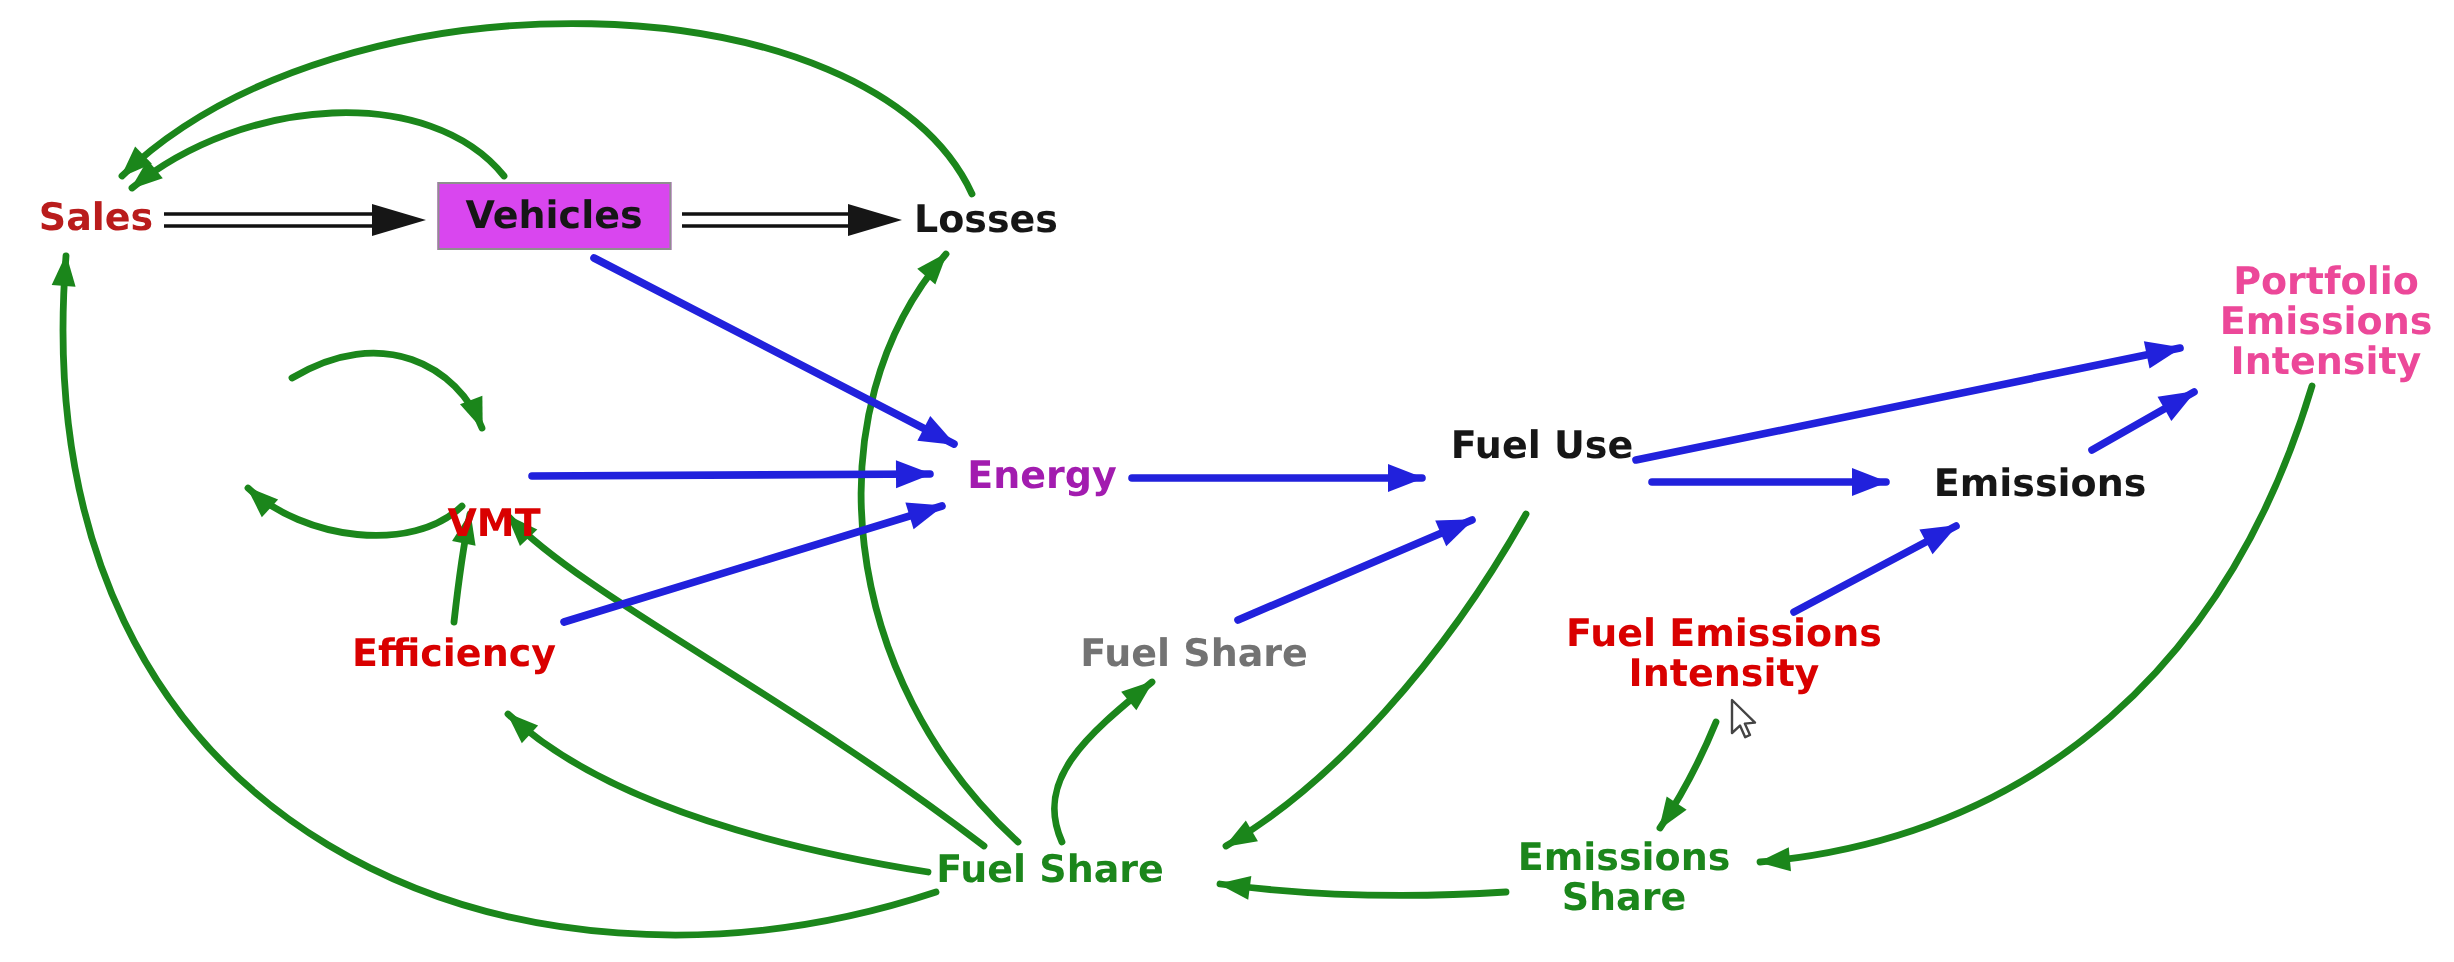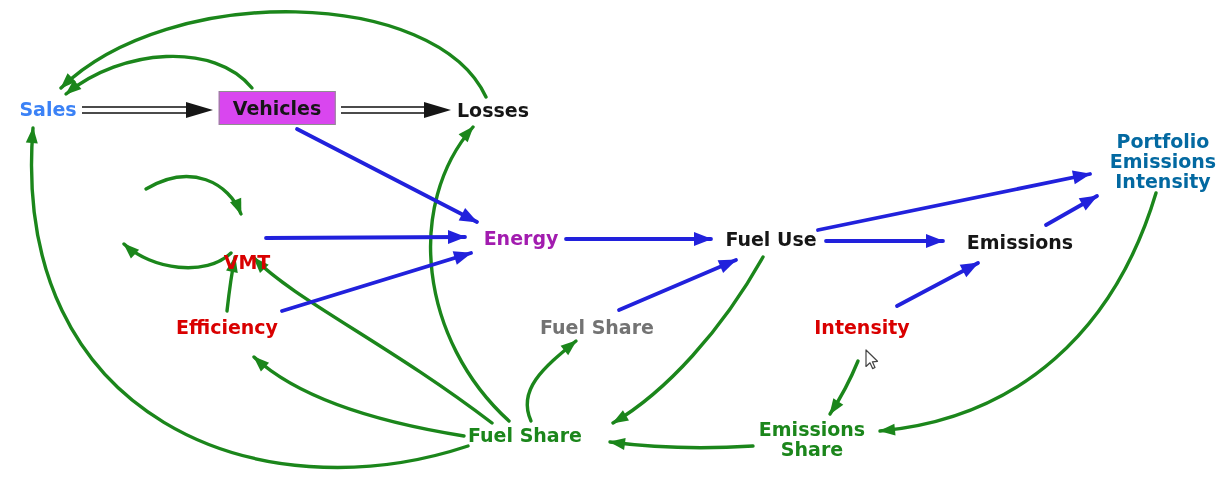--- a/index.html
+++ b/index.html
@@ -70,21 +70,21 @@
       <path class="edge blue" marker-end="url(#arrow-blue)" d="M619,310 L736,260"></path>
       <path class="edge blue" marker-end="url(#arrow-blue)" d="M826,241 L943,241"></path>
       <path class="edge blue" marker-end="url(#arrow-blue)" d="M818,230 L1090,174"></path>
       <path class="edge blue" marker-end="url(#arrow-blue)" d="M897,306 L978,263"></path>
       <path class="edge blue" marker-end="url(#arrow-blue)" d="M1046,225 L1097,196"></path>
     </g>
 
     <path d="M866,350 L866,366.5 L870,362.8 L872.6,368.6 L875,367.5 L872.4,361.8 L877.5,361.3 Z" fill="#ffffff" stroke="#444444" stroke-width="1.2" stroke-linejoin="round"></path>
   </svg>
 
-  <div class="node" style="left: 48px; top: 109px; color: #3b82f6;">
+  <div class="node" style="left: 48px; top: 109px; color: #b91c1c;">
     <div>Sales</div>
   </div>
 
   <div class="node boxed" style="left: 277px; top: 108px; color: rgb(22, 22, 22); border-color: rgb(143, 143, 143);">
     <div>Vehicles</div>
   </div>
 
   <div class="node" style="left: 493px; top: 110px; color: rgb(22, 22, 22);">
     <div>Losses</div>
   </div>
@@ -95,37 +95,38 @@
   </div>
 
   <div class="node" style="left: 227px; top: 327px; color: rgb(217, 0, 0);">
     <div>Efficiency</div>
   </div>
 
   <div class="node" style="left: 521px; top: 238px; color: #a21caf;">
     <div>Energy</div>
   </div>
 
-  <div class="node" style="left: 771px; top: 239px; color: rgb(22, 22, 22);">
+  <div class="node" style="left: 771px; top: 223px; color: rgb(22, 22, 22);">
     <div>Fuel Use</div>
   </div>
 
   <div class="node" style="left: 597px; top: 327px; color: #737373;">
     <div>Fuel Share</div>
   </div>
 
   <div class="node" style="left: 862px; top: 327px; color: rgb(217, 0, 0);">
+    <div>Fuel Emissions</div>
     <div>Intensity</div>
   </div>
 
   <div class="node" style="left: 1020px; top: 242px; color: rgb(22, 22, 22);">
     <div>Emissions</div>
   </div>
 
-  <div class="node" style="left: 1163px; top: 161px; color: #0369a1;">
+  <div class="node" style="left: 1163px; top: 161px; color: #ec4899;">
     <div>Portfolio</div>
     <div>Emissions</div>
     <div>Intensity</div>
   </div>
 
   <div class="node" style="left: 525px; top: 435px; color: rgb(27, 134, 27);">
     <div>Fuel Share</div>
   </div>
 
   <div class="node" style="left: 812px; top: 439px; color: rgb(27, 134, 27);">

